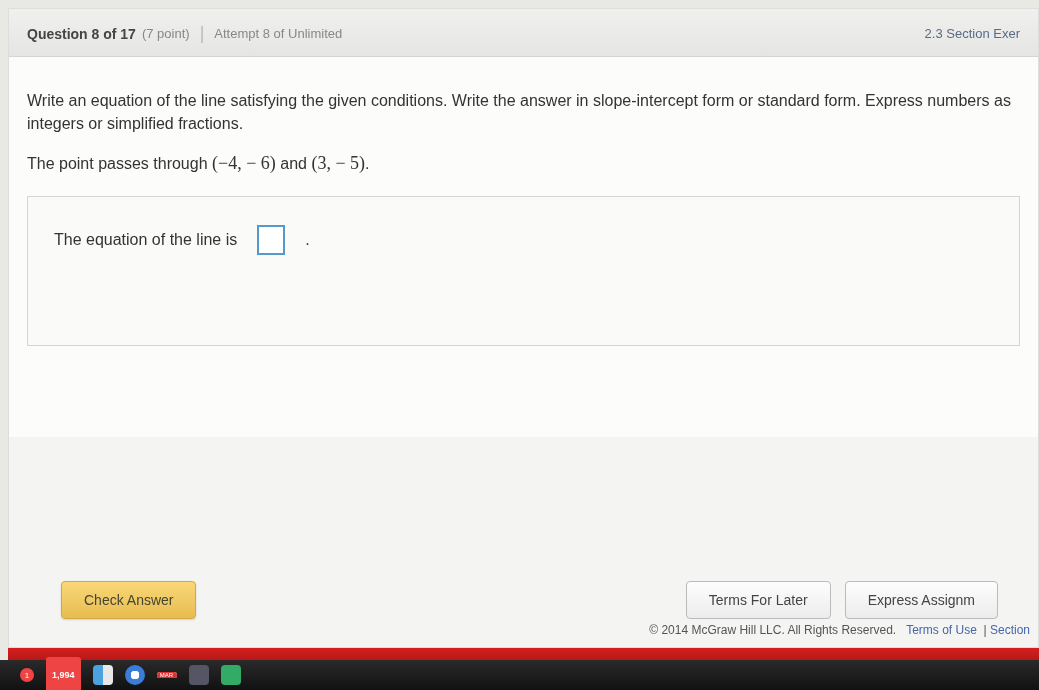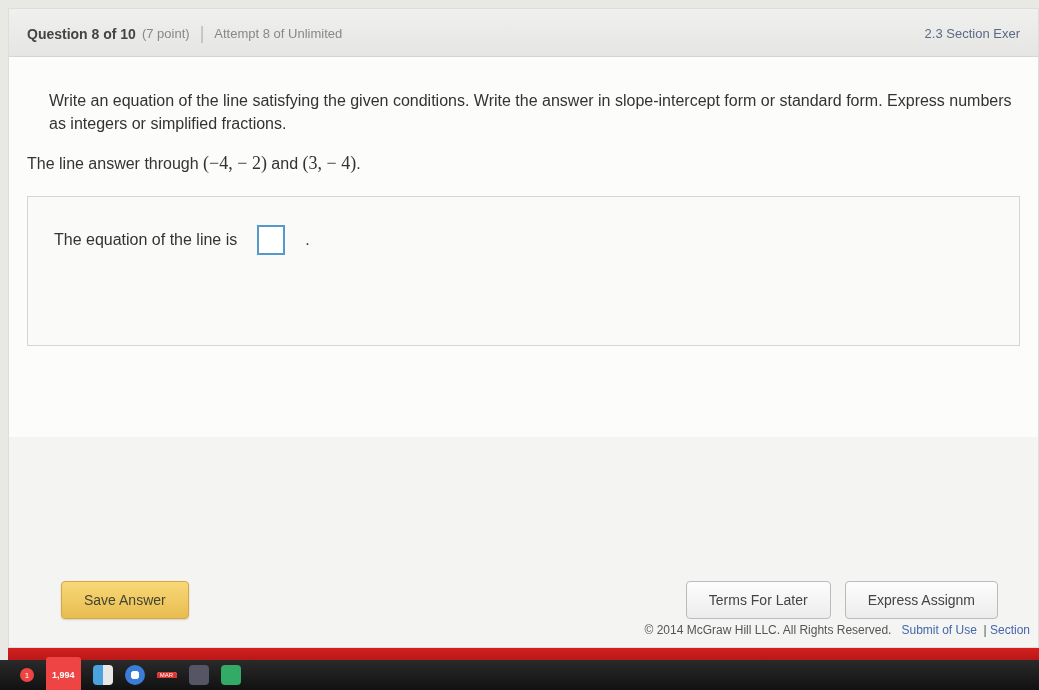--- a/index.html
+++ b/index.html
@@ -37,21 +37,20 @@
     .content-area {
       padding: 32px 18px 10px 18px;
       background: #fcfcfa;
       min-height: 380px;
     }
     .prompt-text {
       color: #333;
       font-size: 16px;
       line-height: 1.45;
       margin-bottom: 18px;
-      margin-left: 22px;
     }
     .points-line {
       color: #333;
       font-size: 16px;
       margin-bottom: 22px;
     }
     .math { font-family: 'Times New Roman', serif; font-size: 18px; }
     .answer-box {
       border: 1px solid #d5d5d3;
       background: #fafaf8;
@@ -142,54 +141,54 @@
       border-radius: 4px;
       display:inline-block;
     }
   </style>
 </head>
 <body>
 
 <div class="page-wrapper">
   <div class="question-header">
     <div class="question-header-left">
-      <span class="question-number">Question 8 of 10</span>
+      <span class="question-number">Question 8 of 17</span>
       <span class="points">(7 point)</span>
       <span class="divider-vert">|</span>
       <span class="attempt">Attempt 8 of Unlimited</span>
     </div>
     <div class="section-label">2.3 Section Exer</div>
   </div>
 
   <div class="content-area">
     <p class="prompt-text">Write an equation of the line satisfying the given conditions. Write the answer in slope-intercept form or standard form. Express numbers as integers or simplified fractions.</p>
     <p class="points-line">
-      <span>The line answer through </span><span class="math">(−4, − 2)</span><span> and </span><span class="math">(3, − 4)</span><span>.</span>
+      <span>The point passes through </span><span class="math">(−4, − 6)</span><span> and </span><span class="math">(3, − 5)</span><span>.</span>
     </p>
 
     <div class="answer-box">
       <div class="answer-line">
         <span>The equation of the line is</span>
         <input type="text" class="input-box" value="" style="">
         <span>.</span>
       </div>
     </div>
   </div>
 
   <div class="footer-bar">
-    <button class="btn btn-check">Save Answer</button>
+    <button class="btn btn-check">Check Answer</button>
     <div class="right-buttons">
       <button class="btn btn-secondary">Terms For Later</button>
       <button class="btn btn-secondary">Express Assignm</button>
     </div>
   </div>
 
   <div class="copyright-bar">
     <span>© 2014 McGraw Hill LLC. All Rights Reserved.</span>
-    &nbsp;&nbsp;<a href="#">Submit of Use</a>
+    &nbsp;&nbsp;<a href="#">Terms of Use</a>
     &nbsp;|&nbsp;<a href="#">Section</a>
   </div>
 </div>
 
 <div class="red-strip"></div>
 
 <div class="dock">
   <span style="width:14px;height:14px;border-radius:50%;background:#e44;color:#fff;font-size:8px;display:flex;align-items:center;justify-content:center;">1</span>
   <span class="dock-badge">1,994</span>
   <span class="dock-icon" style="background:linear-gradient(90deg,#4aa3df 50%,#e8e8e8 50%);"></span>

